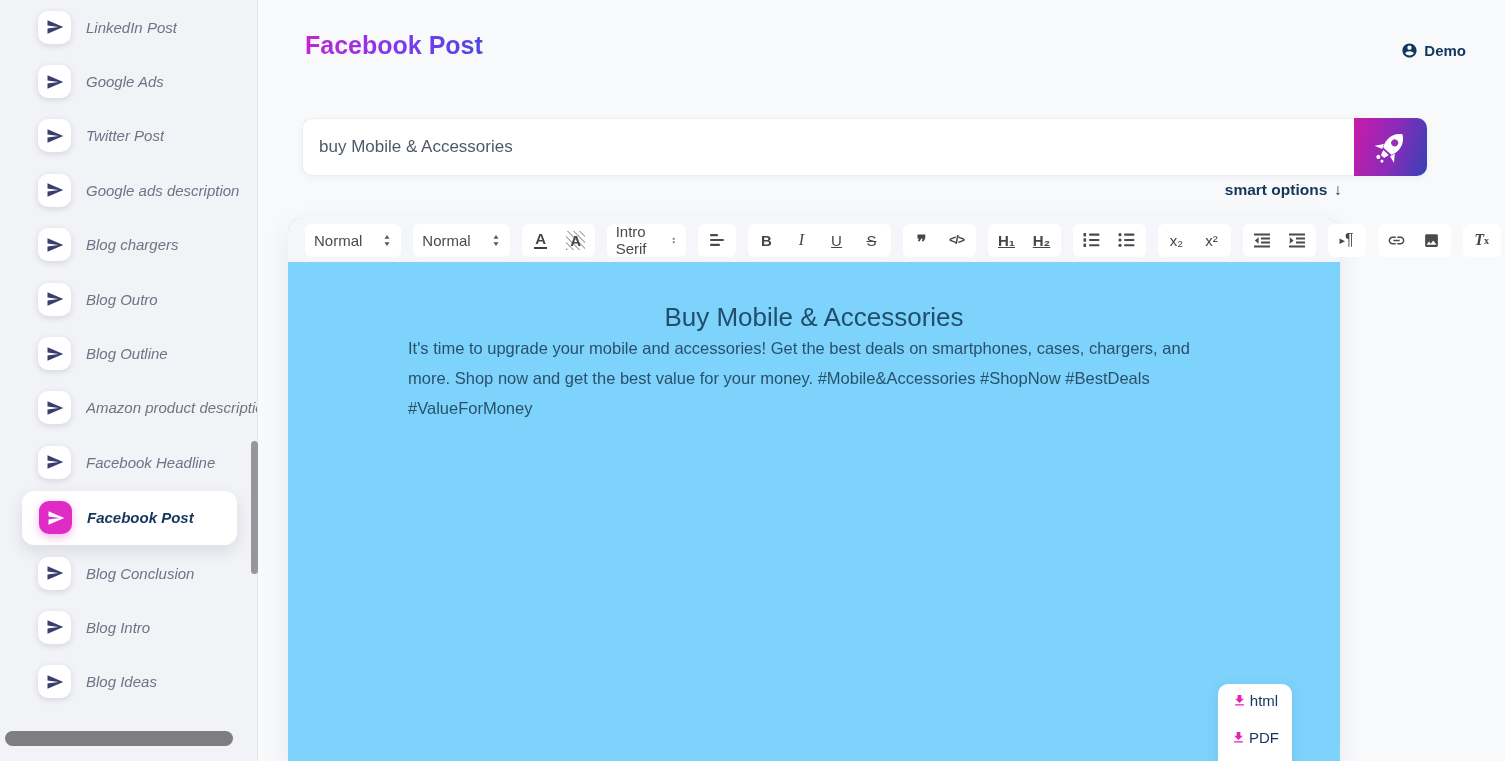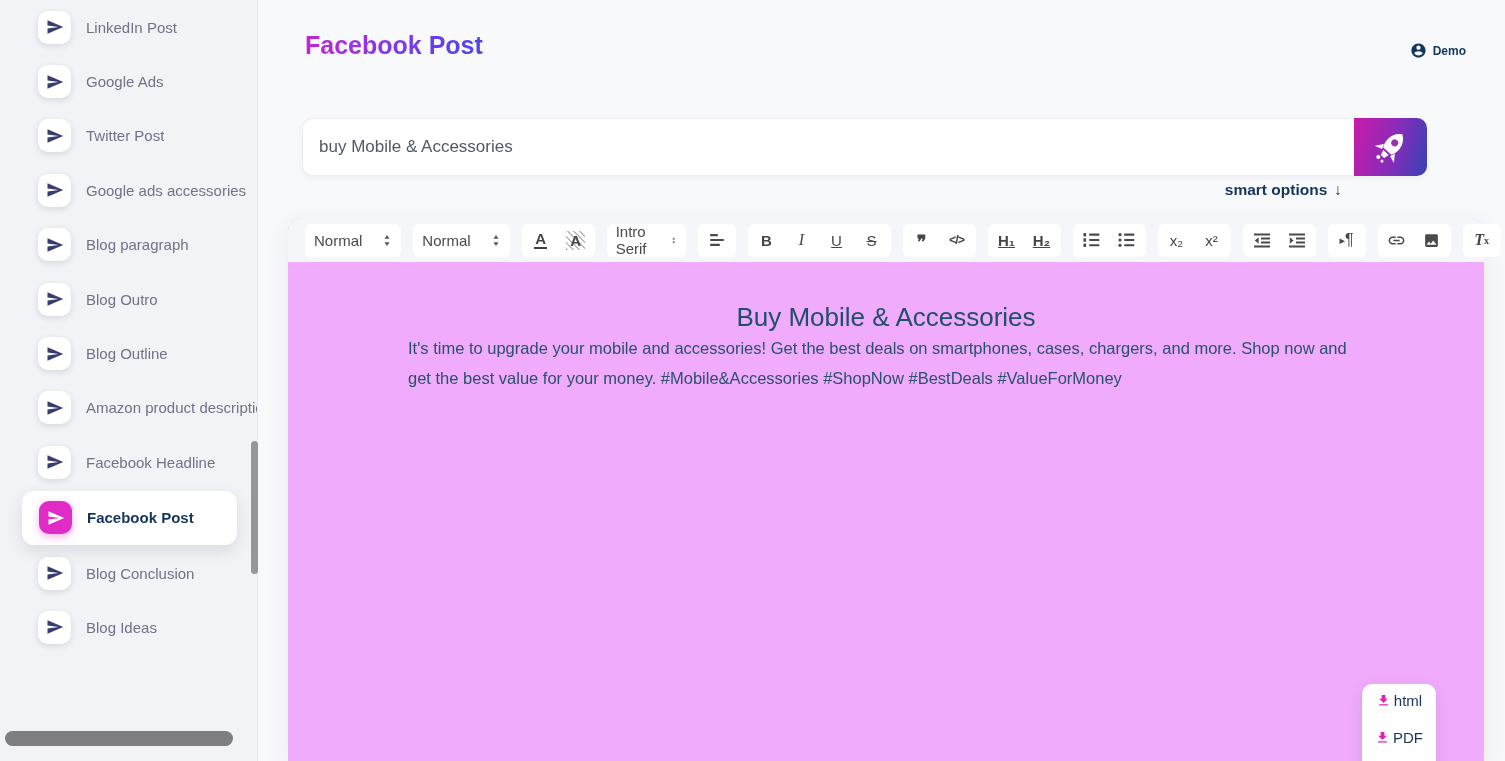--- a/index.html
+++ b/index.html
@@ -1,21 +1,21 @@
 <!DOCTYPE html>
 <html><head>
 <meta charset="utf-8">
 <style>
   * { margin:0; padding:0; box-sizing:border-box; }
   html,body { width:1505px; height:761px; overflow:hidden; }
   body { font-family:"Liberation Sans", sans-serif; background:#f4f5f8; position:relative; }
 
   
   .sidebar { position:absolute; left:0; top:0; width:258px; height:761px;
-             background:#f2f3f6; border-right:1px solid #e5e7ed; }
+             background:#f2f3f6; border-right:1px solid #e5e7ed;font-style:italic; }
   .s-item { height:54.4px; display:flex; align-items:center; gap:15px; padding-left:38px; cursor:pointer; }
   .s-icon { width:33px; height:33px; background:#fff; border-radius:10px; flex:0 0 33px;
             display:flex; align-items:center; justify-content:center;
             box-shadow:0 2px 6px rgba(35,46,89,.14); }
   .s-icon svg { width:18px; height:18px; fill:#383d6e; }
   .s-label { font-size:15px; color:#6f7386; white-space:nowrap; overflow:hidden; }
   .s-item.selected { background:#fff; border-radius:12px; margin:1px 20px 1px 22px;
                      padding-left:17px; box-shadow:0 6px 16px rgba(40,50,90,.12); }
   .s-item.selected .s-icon { background:#e02bc6; box-shadow:0 3px 8px rgba(224,43,198,.35); }
   .s-item.selected .s-icon svg { fill:#fff; }
@@ -24,37 +24,37 @@
               background:#96969c; border-radius:4px; }
   .h-scroll { position:absolute; left:5px; top:731px; width:228px; height:15px;
               background:#7d7d82; border-radius:8px; z-index:5; }
 
   
   .main { position:absolute; left:258px; top:0; width:1247px; height:761px; background:#f8f9fb; }
   .page-title { position:absolute; left:47px; top:31px; font-size:25px; font-weight:700;
                 background:linear-gradient(90deg,#c026d3 0%,#7c3aed 55%,#4f46e5 100%);
                 -webkit-background-clip:text; background-clip:text;
                 -webkit-text-fill-color:transparent; color:transparent; }
-  .demo { position:absolute; right:39px; top:42px; display:flex; align-items:center; gap:6px;
-          color:#12375e; font-weight:700; font-size:12px; cursor:pointer; }
+  .demo { position:absolute; right:39px; top:42px; display:flex; align-items:flex-end; gap:6px;
+          color:#12375e; font-weight:700; font-size:15px; cursor:pointer; }
   .demo svg { width:17px; height:17px; fill:#12375e; }
 
   .gen-row { position:absolute; left:44px; top:118px; width:1125px; height:58px; display:flex;
              box-shadow:0 2px 6px rgba(40,50,90,.05); border-radius:10px; }
   .gen-input { flex:1; height:58px; background:#fff; border:1px solid #ececf1; border-right:none;
                border-radius:10px 0 0 10px; font-family:"Liberation Sans",sans-serif;
                font-size:17px; color:#4f5a66; padding:0 16px; outline:none; }
   .gen-btn { width:73px; height:58px; border:none; cursor:pointer; border-radius:0 10px 10px 0;
              background:linear-gradient(105deg,#c91ba8 0%,#8a2bb9 52%,#3642b5 100%);
              display:flex; align-items:center; justify-content:center; }
   .smart { position:absolute; right:163px; top:181px; display:flex; align-items:center; gap:7px;
            color:#16355c; font-weight:700; font-size:15.5px; cursor:pointer; }
 
   
-  .editor { position:absolute; left:30px; top:218px; width:1196px; height:543px; background:#f0abfc;
+  .editor { position:absolute; left:30px; top:218px; width:1052px; height:543px; background:#7dd3fc;
             border-radius:14px 14px 0 0; box-shadow:0 8px 24px rgba(60,70,110,.09); }
   .toolbar { height:44px; background:#f5f6f9; border-radius:14px 14px 0 0; display:flex;
              align-items:center; padding-left:17px; gap:12px; }
   .tb-group { background:#fff; border-radius:6px; height:33px; display:flex; align-items:center;
               padding:0 9px; gap:15px; }
   .tb-select { display:flex; align-items:center; gap:20px; font-size:15px; color:#4a4a4a; cursor:pointer; }
   .tb-select svg { width:10px; height:13px; }
   .tb-btn { font-size:15px; color:#464646; min-width:20px; height:100%; display:flex;
             align-items:center; justify-content:center; cursor:pointer; background:none; border:none;
             font-family:"Liberation Sans",sans-serif; }
@@ -112,29 +112,29 @@
         </svg>
       </span>
     <span class="s-label">Twitter Post</span>
   </div>
   <div class="s-item">
     <span class="s-icon">
         <svg viewBox="0 0 24 24">
           <path d="M2.01 21L23 12 2.01 3 2 10l15 2-15 2z"></path>
         </svg>
       </span>
-    <span class="s-label">Google ads accessories</span>
-  </div>
-  <div class="s-item">
-    <span class="s-icon">
-        <svg viewBox="0 0 24 24">
-          <path d="M2.01 21L23 12 2.01 3 2 10l15 2-15 2z"></path>
-        </svg>
-      </span>
-    <span class="s-label">Blog paragraph</span>
+    <span class="s-label">Google ads description</span>
+  </div>
+  <div class="s-item">
+    <span class="s-icon">
+        <svg viewBox="0 0 24 24">
+          <path d="M2.01 21L23 12 2.01 3 2 10l15 2-15 2z"></path>
+        </svg>
+      </span>
+    <span class="s-label">Blog chargers</span>
   </div>
   <div class="s-item">
     <span class="s-icon">
         <svg viewBox="0 0 24 24">
           <path d="M2.01 21L23 12 2.01 3 2 10l15 2-15 2z"></path>
         </svg>
       </span>
     <span class="s-label">Blog Outro</span>
   </div>
   <div class="s-item">
@@ -169,20 +169,28 @@
       </span>
     <span class="s-label">Facebook Post</span>
   </div>
   <div class="s-item">
     <span class="s-icon">
         <svg viewBox="0 0 24 24">
           <path d="M2.01 21L23 12 2.01 3 2 10l15 2-15 2z"></path>
         </svg>
       </span>
     <span class="s-label">Blog Conclusion</span>
+  </div>
+  <div class="s-item">
+    <span class="s-icon">
+        <svg viewBox="0 0 24 24">
+          <path d="M2.01 21L23 12 2.01 3 2 10l15 2-15 2z"></path>
+        </svg>
+      </span>
+    <span class="s-label">Blog Intro</span>
   </div>
   <div class="s-item">
     <span class="s-icon">
         <svg viewBox="0 0 24 24">
           <path d="M2.01 21L23 12 2.01 3 2 10l15 2-15 2z"></path>
         </svg>
       </span>
     <span class="s-label">Blog Ideas</span>
   </div>
 

